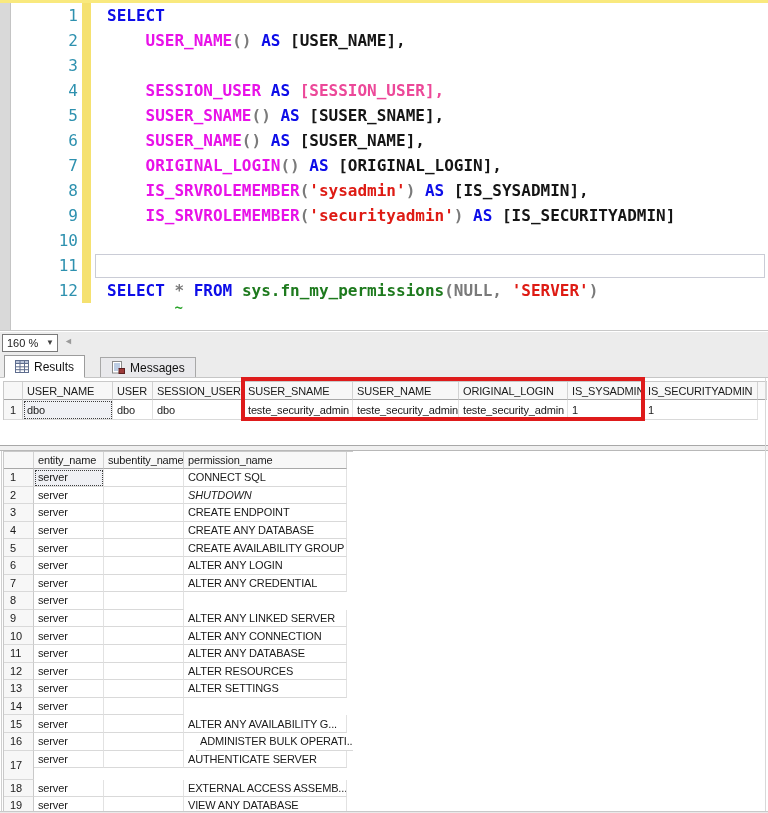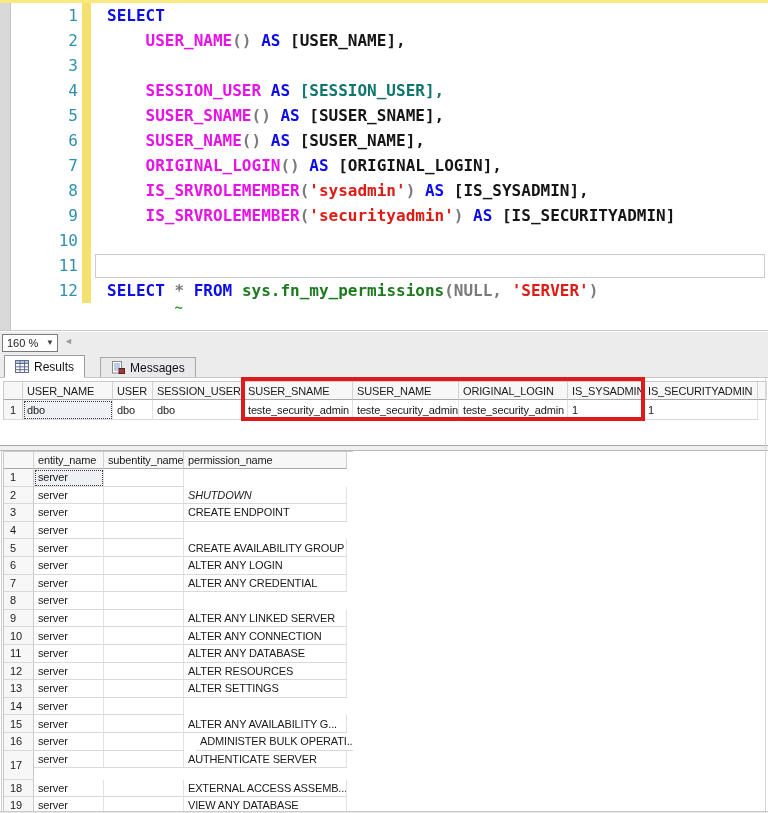--- a/index.html
+++ b/index.html
@@ -79,21 +79,21 @@
         </div>
         <div class="code-line" style="top: 28px;">
           <span class="lineno" style="color: rgb(46, 145, 175);">2</span>
           <span class="codetxt"><span style="color: rgb(21, 21, 21);">    </span><span style="color: rgb(232, 18, 232);">USER_NAME</span><span style="color: rgb(122, 122, 122);">()</span><span style="color: rgb(21, 21, 21);"> </span><span style="color: rgb(13, 13, 232);">AS</span><span style="color: rgb(21, 21, 21);"> </span><span style="color: rgb(21, 21, 21);">[USER_NAME],</span></span>
         </div>
         <div class="code-line" style="top: 53px;">
           <span class="lineno" style="color: rgb(46, 145, 175);">3</span>
         </div>
         <div class="code-line" style="top: 78px;">
           <span class="lineno" style="color: rgb(46, 145, 175);">4</span>
-          <span class="codetxt"><span style="color: rgb(21, 21, 21);">    </span><span style="color: rgb(232, 18, 232);">SESSION_USER</span><span style="color: rgb(21, 21, 21);"> </span><span style="color: rgb(13, 13, 232);">AS</span><span style="color: rgb(21, 21, 21);"> </span><span style="color: #0f766e;">[SESSION_USER],</span></span>
+          <span class="codetxt"><span style="color: rgb(21, 21, 21);">    </span><span style="color: rgb(232, 18, 232);">SESSION_USER</span><span style="color: rgb(21, 21, 21);"> </span><span style="color: rgb(13, 13, 232);">AS</span><span style="color: rgb(21, 21, 21);"> </span><span style="color: #ec4899;">[SESSION_USER],</span></span>
         </div>
         <div class="code-line" style="top: 103px;">
           <span class="lineno" style="color: rgb(46, 145, 175);">5</span>
           <span class="codetxt"><span style="color: rgb(21, 21, 21);">    </span><span style="color: rgb(232, 18, 232);">SUSER_SNAME</span><span style="color: rgb(122, 122, 122);">()</span><span style="color: rgb(21, 21, 21);"> </span><span style="color: rgb(13, 13, 232);">AS</span><span style="color: rgb(21, 21, 21);"> </span><span style="color: rgb(21, 21, 21);">[SUSER_SNAME],</span></span>
         </div>
         <div class="code-line" style="top: 128px;">
           <span class="lineno" style="color: rgb(46, 145, 175);">6</span>
           <span class="codetxt"><span style="color: rgb(21, 21, 21);">    </span><span style="color: rgb(232, 18, 232);">SUSER_NAME</span><span style="color: rgb(122, 122, 122);">()</span><span style="color: rgb(21, 21, 21);"> </span><span style="color: rgb(13, 13, 232);">AS</span><span style="color: rgb(21, 21, 21);"> </span><span style="color: rgb(21, 21, 21);">[SUSER_NAME],</span></span>
         </div>
         <div class="code-line" style="top: 153px;">
@@ -198,37 +198,39 @@
           <div class="g-row">
             <div class="gh" style="width: 30px; height: 17px;"></div>
             <div class="gh" style="width: 70px; height: 17px;">entity_name</div>
             <div class="gh" style="width: 80px; height: 17px;">subentity_name</div>
             <div class="gh" style="width: 163px; height: 17px;">permission_name</div>
           </div>
           <div class="g-row">
             <div class="gc rh" style="width: 30px; height: 17.6px;">1</div>
             <div class="gc sel" style="width: 70px; height: 17.6px;">server</div>
             <div class="gc" style="width: 80px; height: 17.6px;"></div>
+            <div class="gc" style="width: 163px; height: 17.6px;">CONNECT SQL</div>
           </div>
           <div class="g-row">
             <div class="gc rh" style="width: 30px; height: 17.6px;">2</div>
             <div class="gc" style="width: 70px; height: 17.6px;">server</div>
             <div class="gc" style="width: 80px; height: 17.6px;"></div>
             <div class="gc" style="width: 163px; height: 17.6px; font-style: italic;">SHUTDOWN</div>
           </div>
           <div class="g-row">
             <div class="gc rh" style="width: 30px; height: 17.6px;">3</div>
             <div class="gc" style="width: 70px; height: 17.6px;">server</div>
             <div class="gc" style="width: 80px; height: 17.6px;"></div>
             <div class="gc" style="width: 163px; height: 17.6px;">CREATE ENDPOINT</div>
           </div>
           <div class="g-row">
             <div class="gc rh" style="width: 30px; height: 17.6px;">4</div>
             <div class="gc" style="width: 70px; height: 17.6px;">server</div>
             <div class="gc" style="width: 80px; height: 17.6px;"></div>
+            <div class="gc" style="width: 163px; height: 17.6px;">CREATE ANY DATABASE</div>
           </div>
           <div class="g-row">
             <div class="gc rh" style="width: 30px; height: 17.6px;">5</div>
             <div class="gc" style="width: 70px; height: 17.6px;">server</div>
             <div class="gc" style="width: 80px; height: 17.6px;"></div>
             <div class="gc" style="width: 163px; height: 17.6px;">CREATE AVAILABILITY GROUP</div>
           </div>
           <div class="g-row">
             <div class="gc rh" style="width: 30px; height: 17.6px;">6</div>
             <div class="gc" style="width: 70px; height: 17.6px;">server</div>

